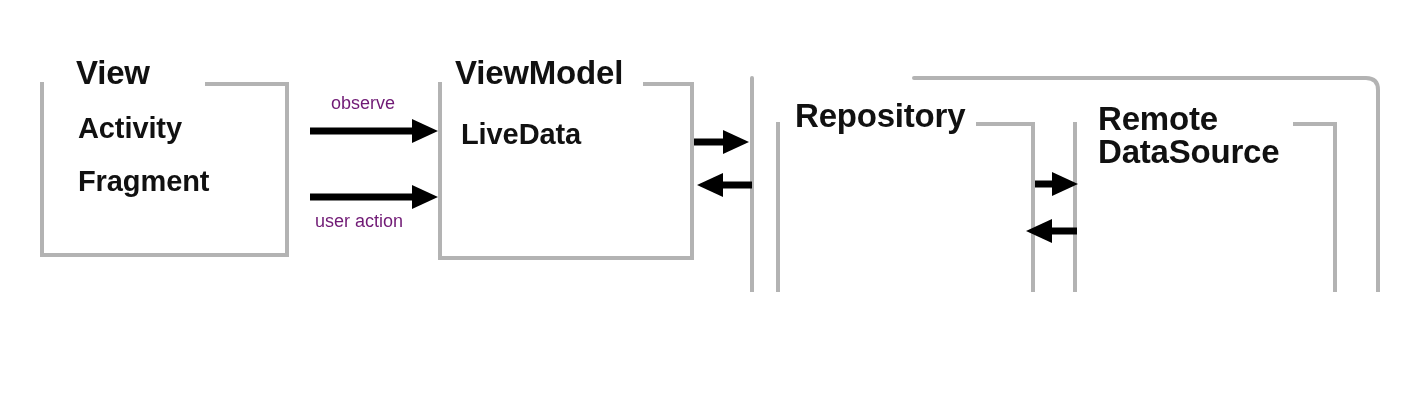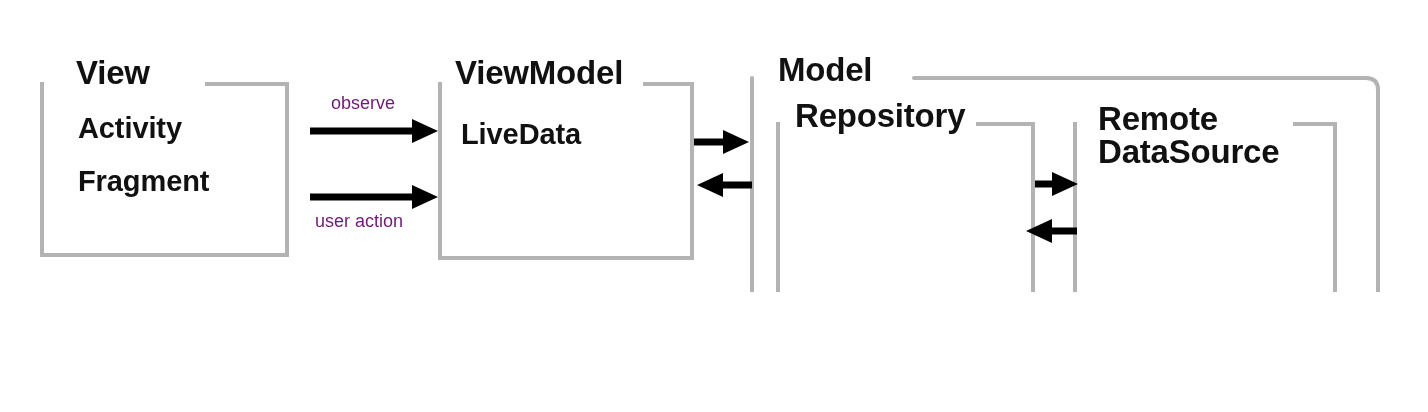--- a/index.html
+++ b/index.html
@@ -127,20 +127,19 @@
   <div class="lbl title-lbl" style="left:76px; top:56px;">View</div>
   <div class="lbl body-lbl" style="left:78px; top:113px;">Activity</div>
   <div class="lbl body-lbl" style="left:78px; top:166px;">Fragment</div>
 
   <div class="lbl edge-lbl" style="left:331px; top:94px;">observe</div>
   <div class="lbl edge-lbl" style="left:315px; top:212px;">user action</div>
 
   <div class="lbl title-lbl" style="left:455px; top:56px;">ViewModel</div>
   <div class="lbl body-lbl" style="left:461px; top:119px;">LiveData</div>
 
-  <div class="lbl title-lbl" style="left:778px; top:53px;">Model</div>
 
   <div class="lbl title-lbl" style="left:795px; top:99px;">Repository</div>
 
   <div class="lbl ds-title-lbl" style="left:1098px; top:101px;">Remote</div>
   <div class="lbl ds-title-lbl" style="left:1098px; top:134px;">DataSource</div>
 
 </div>
 
 </body></html>

